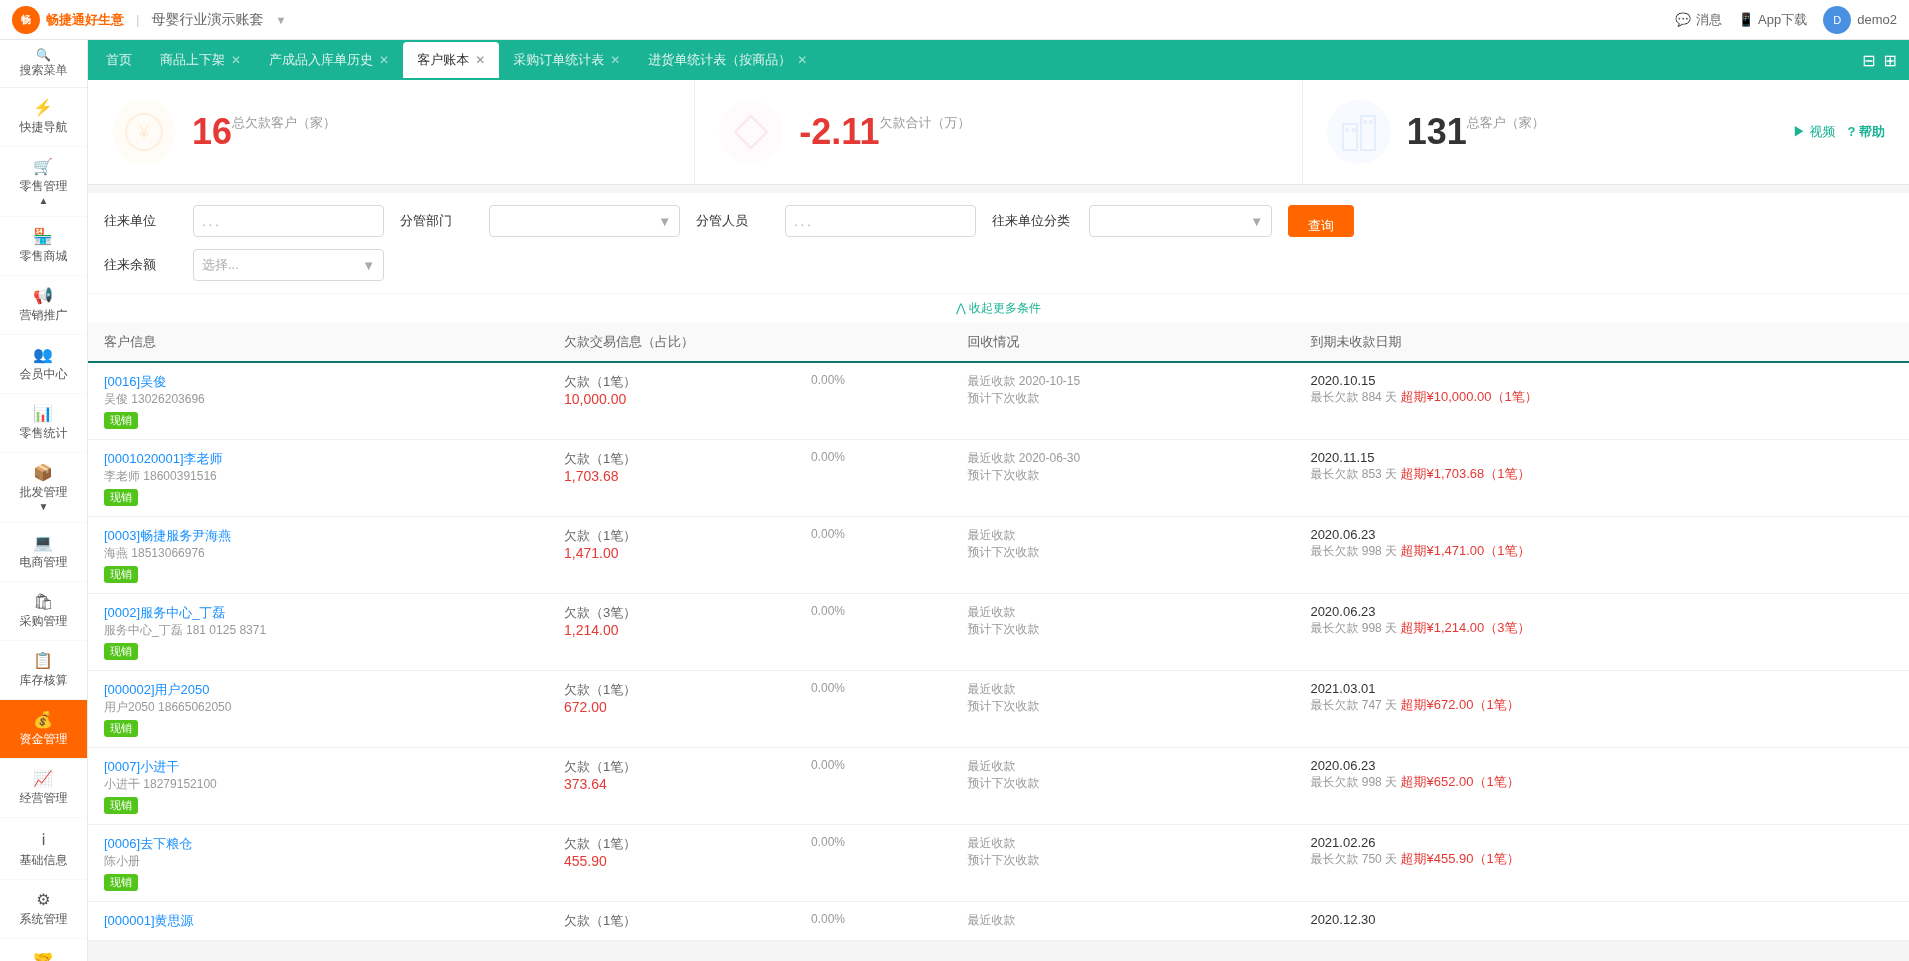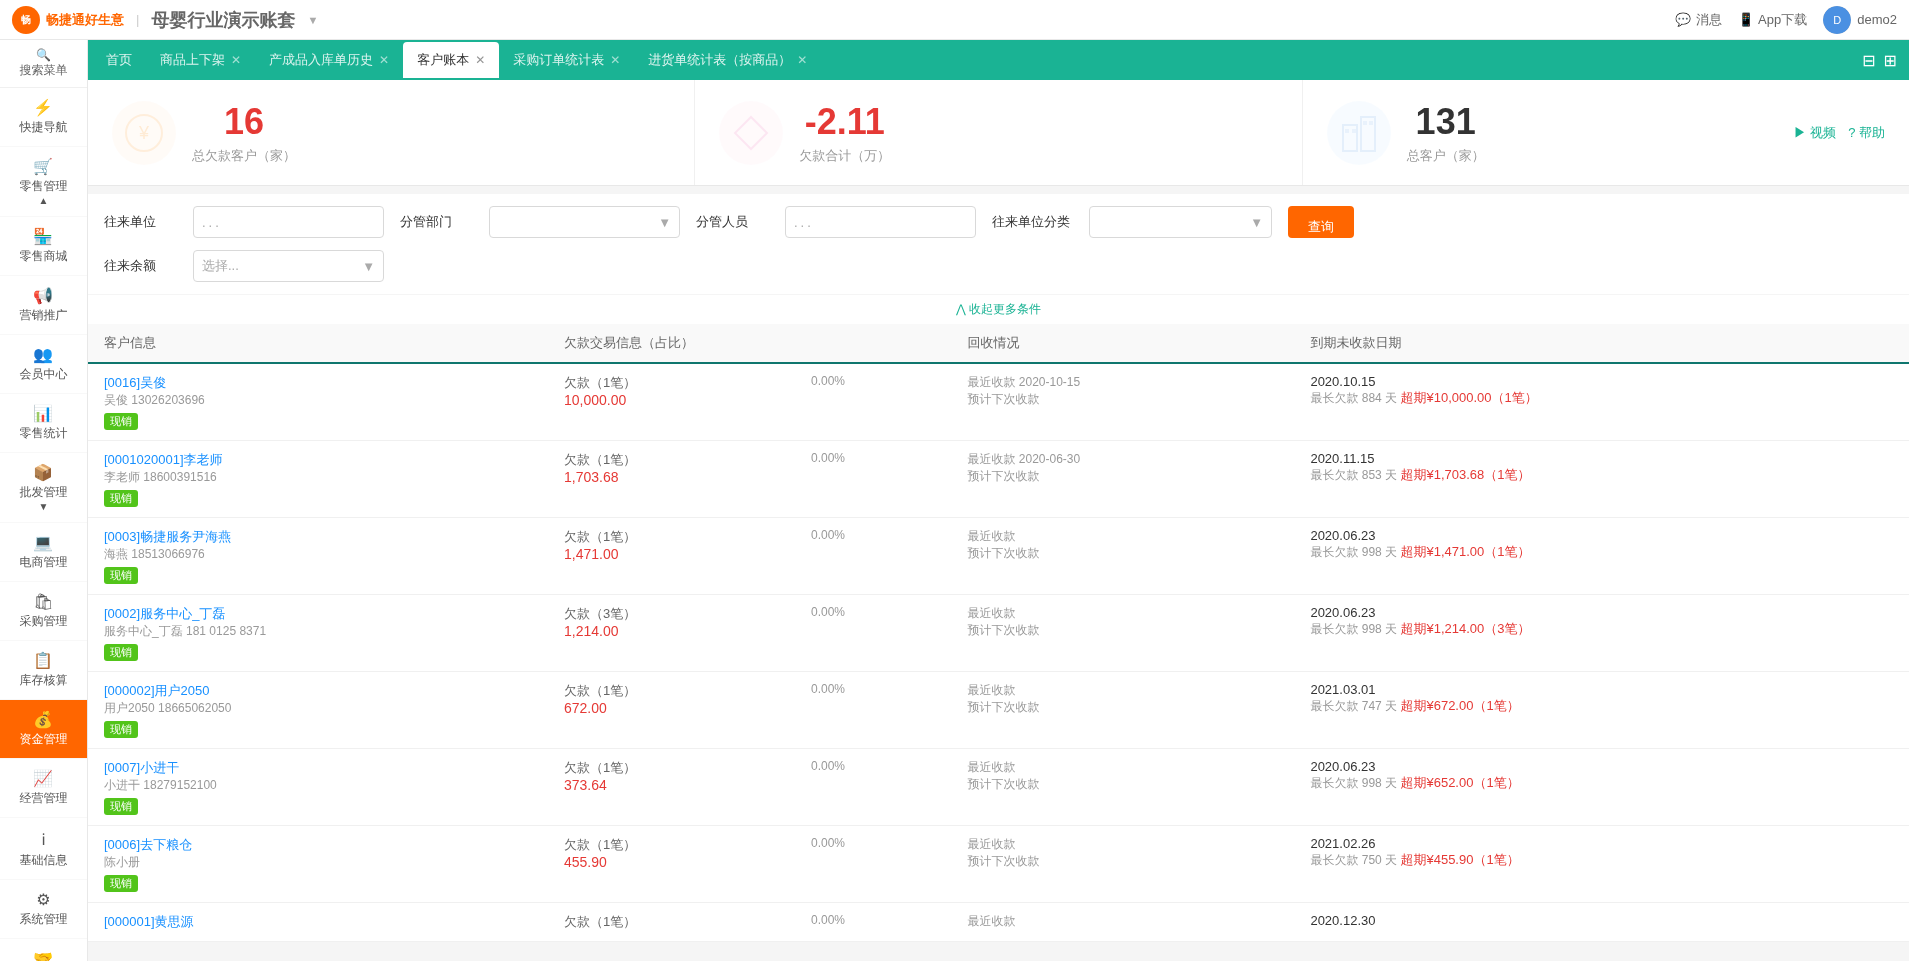--- a/index.html
+++ b/index.html
@@ -41,21 +41,21 @@
     .page-content { flex: 1; overflow-y: auto; background: #f5f5f5; padding: 0; }
 
     
     .stats-row { display: flex; background: #fff; margin: 0; border-bottom: 1px solid #e8e8e8; }
     .stat-card { flex: 1; padding: 20px 24px; display: flex; align-items: center; gap: 16px; border-right: 1px solid #f0f0f0; }
     .stat-card:last-child { border-right: none; }
     .stat-icon { width: 64px; height: 64px; border-radius: 50%; display: flex; align-items: center; justify-content: center; font-size: 28px; opacity: 0.3; }
     .stat-icon.orange { background: #fff3e8; color: #ff8c00; }
     .stat-icon.pink { background: #fff0f5; color: #e91e8c; }
     .stat-icon.blue { background: #e8f4ff; color: #4a90e2; }
-    .stat-info { display: flex; flex-direction: column; align-items: center; }
+    .stat-info { display: flex; flex-direction: row; }
     .stat-value { font-size: 36px; font-weight: bold; line-height: 1.2; }
     .stat-value.red { color: #e53935; }
     .stat-value.black { color: #333; font-weight: 900; }
     .stat-label { font-size: 13px; color: #999; margin-top: 4px; }
     .stat-card-right { margin-left: auto; display: flex; align-items: center; gap: 12px; font-size: 13px; color: #666; }
 
     
     .filter-section { background: #fff; padding: 12px 16px 0; margin: 8px 0 0; }
     .filter-row { display: flex; align-items: center; gap: 16px; margin-bottom: 12px; flex-wrap: wrap; }
     .filter-item { display: flex; align-items: center; gap: 19px; min-width: 280px; }
@@ -106,21 +106,21 @@
 
 <div class="app-container">
 
   <div class="top-bar">
     <div class="top-bar-left">
       <div class="logo-area">
         <div class="logo-icon">畅</div>
         <div>畅捷通好生意</div>
       </div>
       <span style="color:#ccc; margin: 0 4px;">|</span>
-      <span style="font-size:18px; color:#666;font-weight:bold;">母婴行业演示账套</span>
+      <span style="font-size:14px; color:#666;">母婴行业演示账套</span>
       <span style="margin-left:4px; color:#aaa; font-size:11px;">▼</span>
     </div>
     <div class="top-bar-right">
       <span>
         <span>💬</span>
         <span>消息</span>
       </span>
       <span>
         <span>📱</span>
         <span>App下载</span>
@@ -282,21 +282,21 @@
             </div>
             <div class="stat-info">
               <div class="stat-value black">131</div>
               <div class="stat-label">总客户（家）</div>
             </div>
             <div class="stat-card-right">
               <span style="color:#1ab394; cursor:pointer;">
                 <span>▶</span>
                 视频
               </span>
-              <span style="color:#1ab394; cursor:pointer;">
+              <span style="color:#1ab394; cursor:pointer;font-weight:bold;">
                 <span>?</span>
                 帮助
               </span>
             </div>
           </div>
         </div>
 
         <div class="filter-section">
           <div class="filter-row">
 

